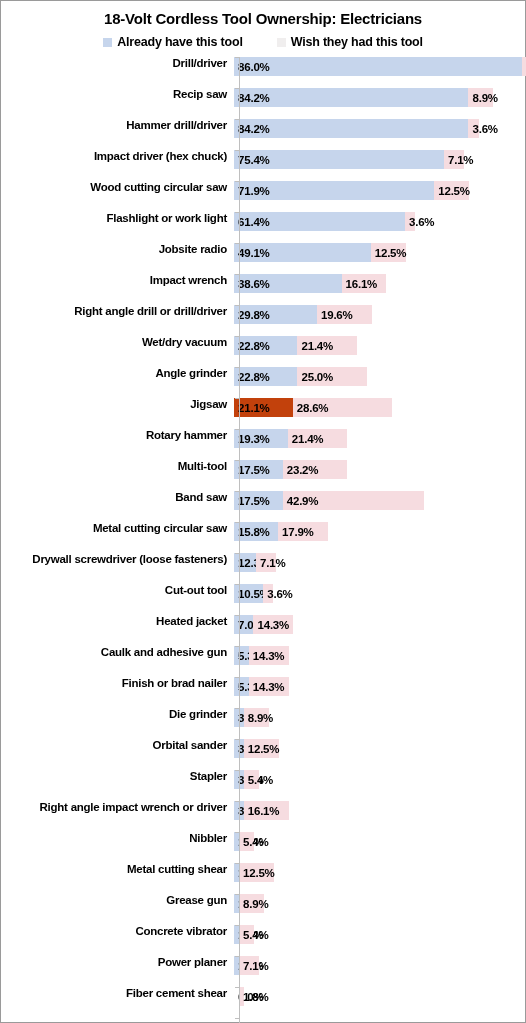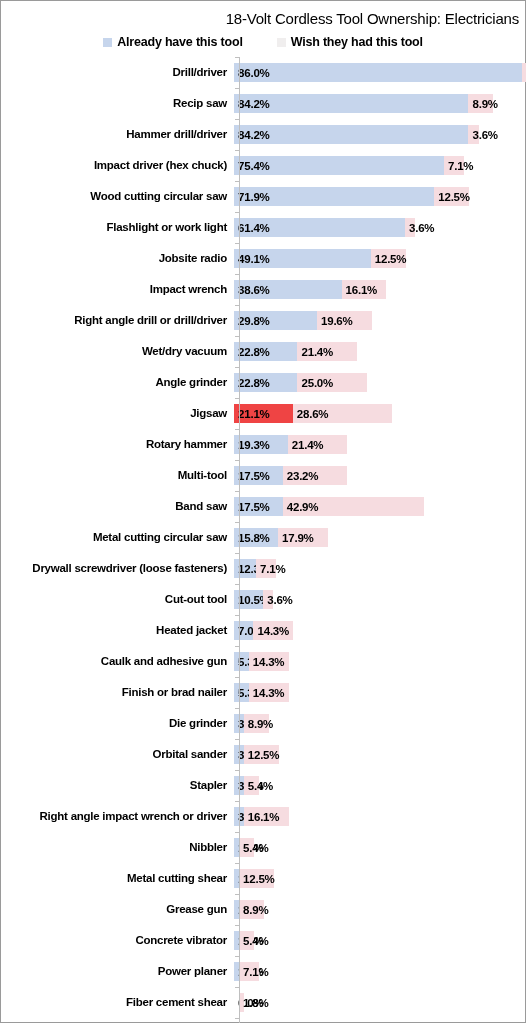--- a/index.html
+++ b/index.html
@@ -17,23 +17,23 @@
   #chart-frame {
     box-sizing: border-box;
     width: 526px;
     height: 1023px;
     border: 1px solid #9a9a9a;
     background: #ffffff;
     position: relative;
     padding: 0;
   }
   #chart-title {
-    text-align: right;
+    text-align: center;
     font-size: 15px;
-    font-weight: normal;
+    font-weight: bold;
     color: #000000;
     letter-spacing: -0.2px;
     margin: 0;
     padding: 9px 6px 0 6px;
     line-height: 18px;
     white-space: nowrap;
   }
   #legend {
     display: flex;
     justify-content: center;
@@ -73,21 +73,21 @@
     top: 0;
     bottom: 0;
     width: 1px;
     background: #bfbfbf;
     z-index: 3;
   }
   .row {
     position: relative;
     height: 31px;
     display: flex;
-    align-items: center;
+    align-items: flex-start;
   }
   .row-tick {
     position: absolute;
     left: 234px;
     top: 0;
     width: 4px;
     height: 1px;
     background: #bfbfbf;
     z-index: 4;
   }
@@ -281,21 +281,21 @@
           </div>
           <div class="seg seg-wish" style="background: rgb(246, 220, 224); width: 69.625px;">
             <span class="seg-value">25.0%</span>
           </div>
         </div>
       </div>
       <div class="row">
         <div class="row-tick"></div>
         <div class="cat-label">Jigsaw</div>
         <div class="bars">
-          <div class="seg seg-have" style="background: #ef4444; width: 58.7635px;">
+          <div class="seg seg-have" style="background: #c2410c; width: 58.7635px;">
             <span class="seg-value">21.1%</span>
           </div>
           <div class="seg seg-wish" style="background: rgb(246, 220, 224); width: 99px;">
             <span class="seg-value">28.6%</span>
           </div>
         </div>
       </div>
       <div class="row">
         <div class="row-tick"></div>
         <div class="cat-label">Rotary hammer</div>

